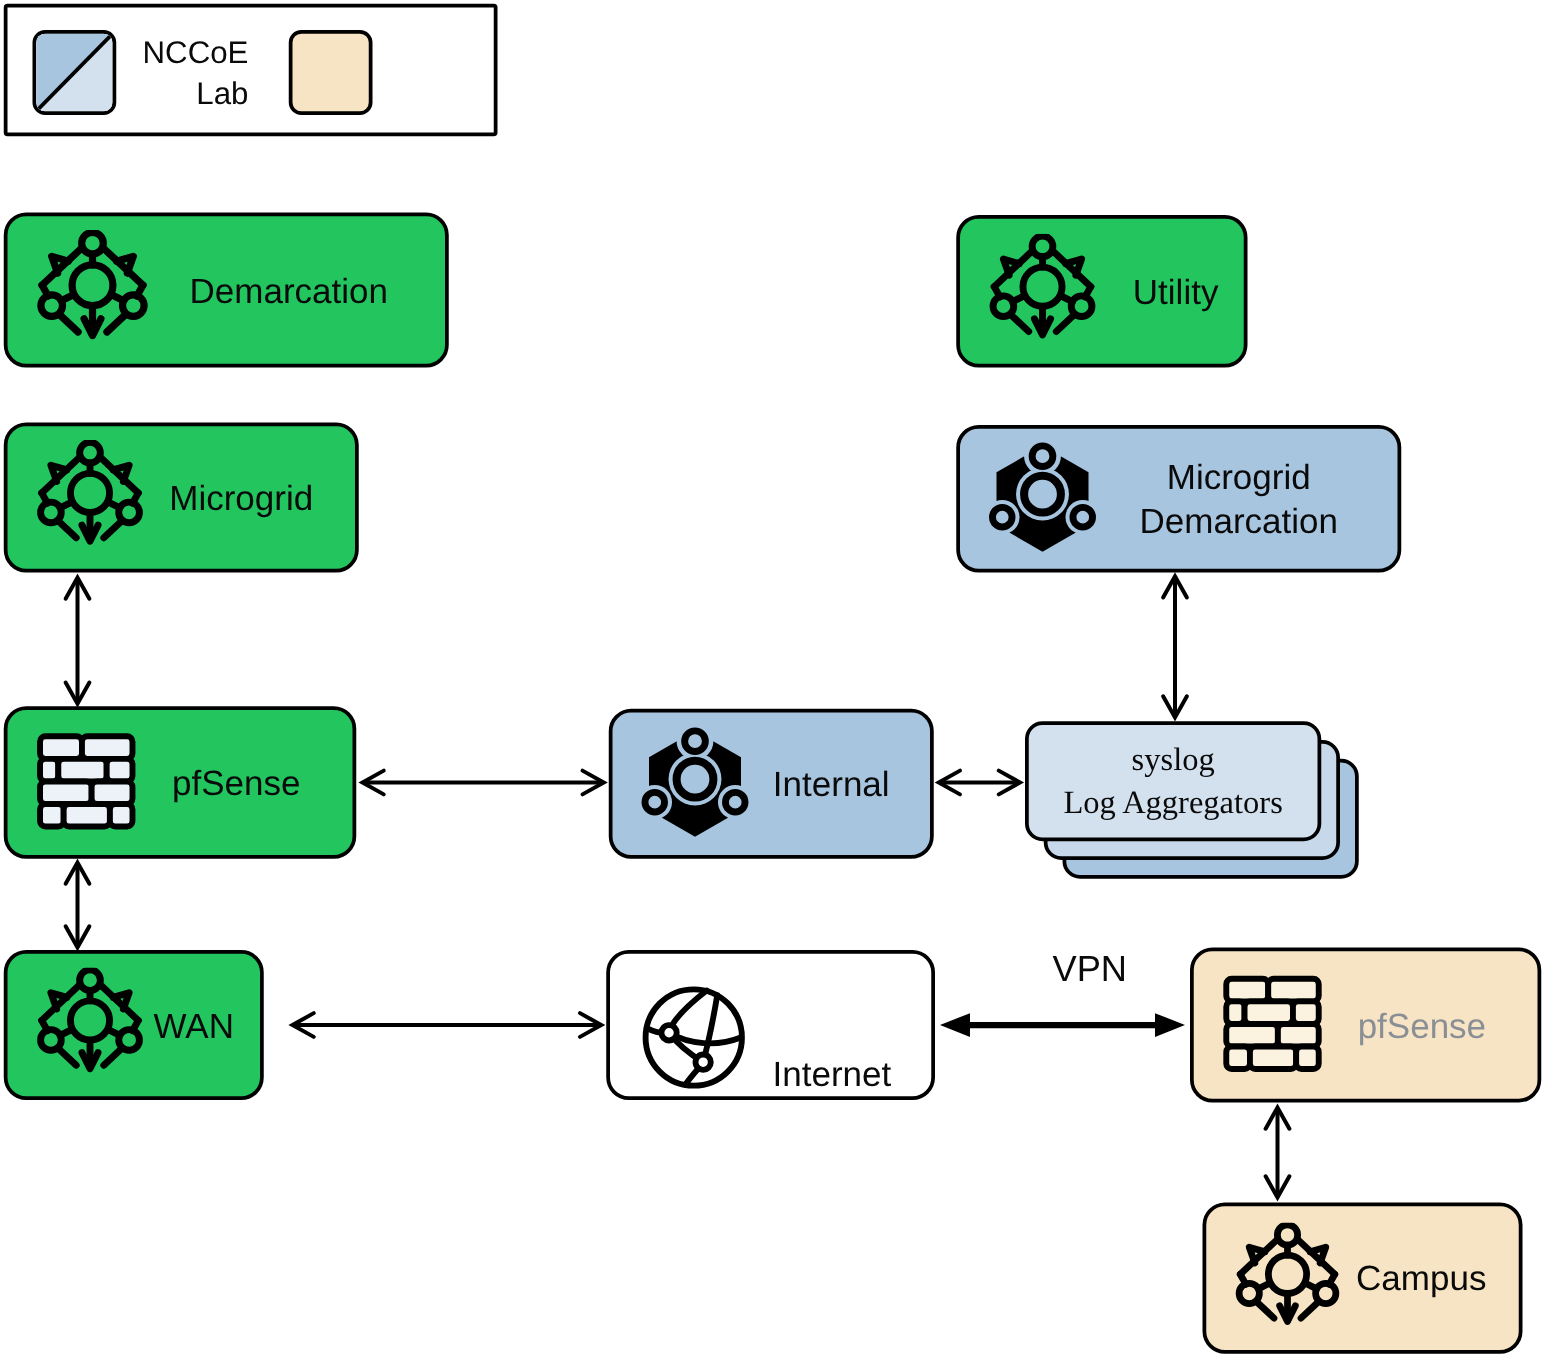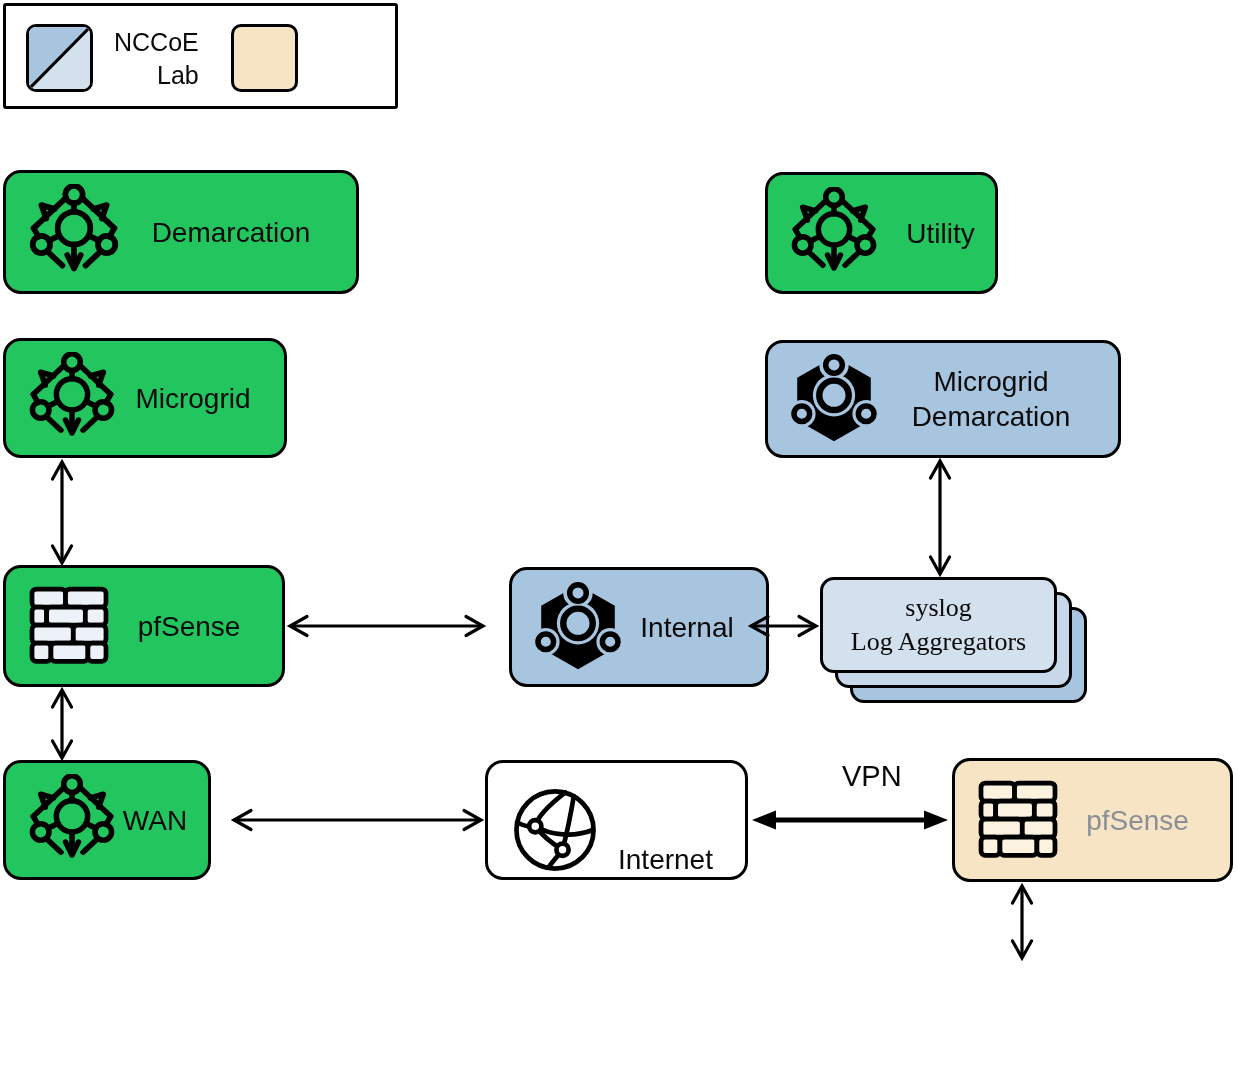--- a/index.html
+++ b/index.html
@@ -25,21 +25,21 @@
   .white {background:#ffffff; --bg:#ffffff;}
   .gray-text{color:#8a8f96;}
   .icon{flex:0 0 auto;display:block;}
 
   
   #demarcation{left:3px;top:170px;width:356px;height:124px;}
   #utility{left:765px;top:172px;width:233px;height:122px;gap:22px;}
   #microgrid{left:3px;top:338px;width:284px;height:120px;}
   #microgrid-management{left:765px;top:340px;width:356px;height:118px;}
   #pfsense-lab{left:3px;top:565px;width:282px;height:122px;}
-  #internal{left:509px;top:567px;width:260px;height:120px;justify-content:space-between;}
+  #internal{left:487px;top:567px;width:260px;height:120px;justify-content:space-between;}
   #wan{left:3px;top:760px;width:208px;height:120px;}
   #internet{left:485px;top:760px;width:263px;height:120px;align-items:flex-end;}
   #pfsense-umd{left:952px;top:758px;width:281px;height:124px;}
   #campus{left:962px;top:962px;width:256px;height:121px;}
 
   
   .stack{position:absolute;left:820px;top:577px;width:267px;height:126px;font-family:Liberation Serif, serif;}
   .stack .layer{
     position:absolute;box-sizing:border-box;width:237px;height:96px;
     border:3px solid #000;border-radius:14px;
@@ -225,20 +225,26 @@
     <span class="label">Internet</span>
   </div>
 
   <div class="node tan" id="pfsense-umd">
     <svg class="icon" width="86" height="90">
         <use href="#ico-wall"></use>
       </svg>
     <span class="label gray-text">pfSense</span>
   </div>
 
+  <div class="node tan" id="campus">
+    <svg class="icon" width="90" height="90">
+        <use href="#ico-net"></use>
+      </svg>
+    <span class="label">Campus</span>
+  </div>
 
   <svg id="arrows" width="1238" height="1086">
       <g stroke="#000" stroke-width="3.2" stroke-linecap="round">
         <line x1="62" y1="464" x2="62" y2="561"></line>
         <polyline points="52.5,546 62,563 71.5,546" fill="none"></polyline>
         <polyline points="71.5,479 62,462 52.5,479" fill="none"></polyline>
       </g>
       <g stroke="#000" stroke-width="3.2" stroke-linecap="round">
         <line x1="62" y1="692" x2="62" y2="756"></line>
         <polyline points="52.5,741 62,758 71.5,741" fill="none"></polyline>

